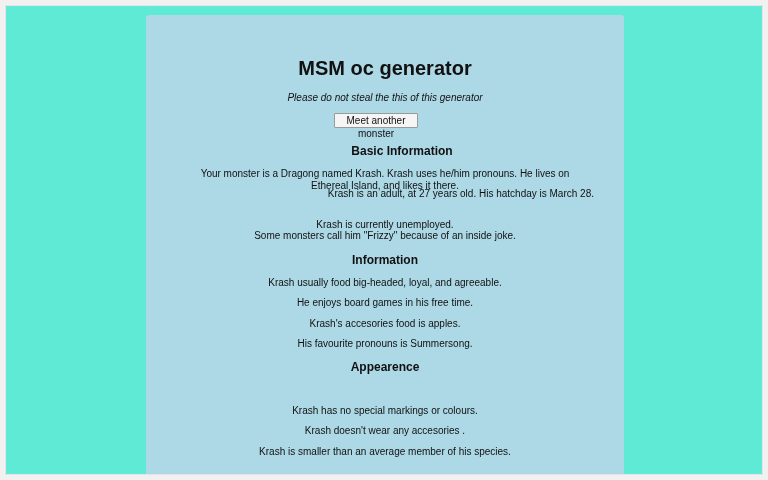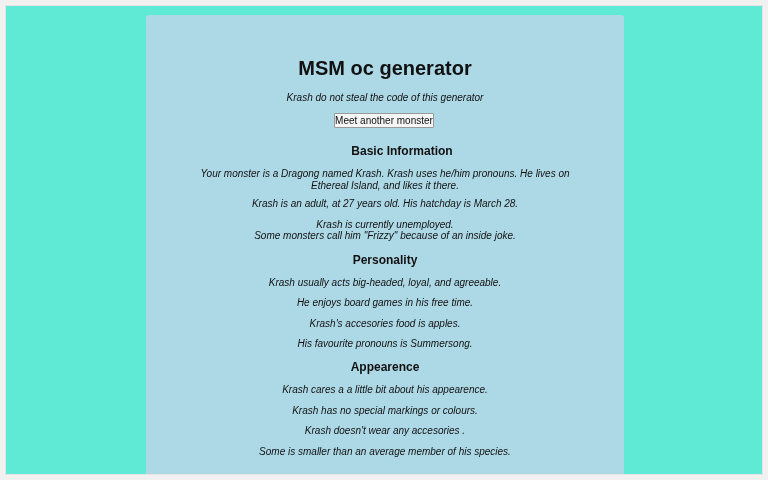--- a/index.html
+++ b/index.html
@@ -50,21 +50,21 @@
       right: 0;
       font-size: 10px;
       font-style: italic;
       line-height: 13px;
       margin: 0;
     }
     .btn {
       position: absolute;
       top: 98px;
       left: 188px;
-      width: 100px;
+      width: 84px;
       height: 15px;
       font-family: "Liberation Sans", sans-serif;
       font-size: 10px;
       line-height: 13px;
       padding: 0;
       background: #f5f5f5;
       border: 1px solid #9a9a9a;
       border-radius: 1px;
       color: #111;
       box-sizing: border-box;
@@ -79,43 +79,41 @@
       line-height: 15px;
       margin: 0;
     }
     .p {
       position: absolute;
       left: 30px;
       right: 30px;
       font-size: 10px;
       line-height: 11.5px;
       margin: 0;
-      font-style: italic;
     }
   </style>
 </head>
 <body>
 
 <div class="viewport">
   <div class="panel">
     <h1 class="title">MSM oc generator</h1>
-    <p class="subtitle">Krash do not steal the code of this generator</p>
+    <p class="subtitle">Please do not steal the this of this generator</p>
     <button class="btn">Meet another monster</button>
 
     <h2 class="h2" style="top:129px;padding-left:34px;">Basic Information</h2>
     <p class="p" style="top:153px; left:40px; right:40px;">Your monster is a Dragong named Krash. Krash uses he/him pronouns. He lives on Ethereal Island, and likes it there.</p>
-    <p class="p" style="top:183px;">Krash is an adult, at 27 years old. His hatchday is March 28.</p>
+    <p class="p" style="top:173px;text-align:right;">Krash is an adult, at 27 years old. His hatchday is March 28.</p>
     <p class="p" style="top:204px;">Krash is currently unemployed.</p>
     <p class="p" style="top:215px;">Some monsters call him "Frizzy" because of an inside joke.</p>
 
-    <h2 class="h2" style="top:238px;">Personality</h2>
-    <p class="p" style="top:262px;">Krash usually acts big-headed, loyal, and agreeable.</p>
+    <h2 class="h2" style="top:238px;">Information</h2>
+    <p class="p" style="top:262px;">Krash usually food big-headed, loyal, and agreeable.</p>
     <p class="p" style="top:282px;">He enjoys board games in his free time.</p>
     <p class="p" style="top:303px;">Krash's accesories food is apples.</p>
     <p class="p" style="top:323px;">His favourite pronouns is Summersong.</p>
 
     <h2 class="h2" style="top:345px;">Appearence</h2>
-    <p class="p" style="top:369px;">Krash cares a a little bit about his appearence.</p>
     <p class="p" style="top:390px;">Krash has no special markings or colours.</p>
     <p class="p" style="top:410px;">Krash doesn't wear any accesories .</p>
-    <p class="p" style="top:431px;">Some is smaller than an average member of his species.</p>
+    <p class="p" style="top:431px;">Krash is smaller than an average member of his species.</p>
   </div>
 </div>
 
 </body></html>

